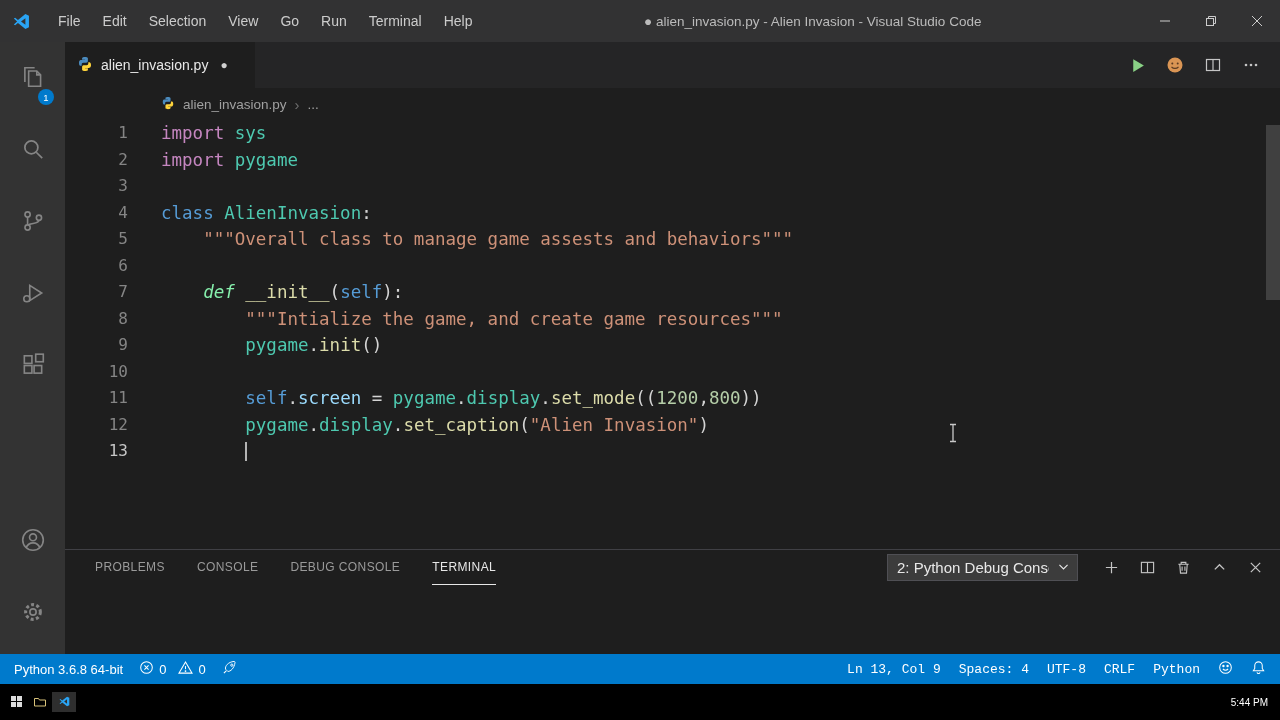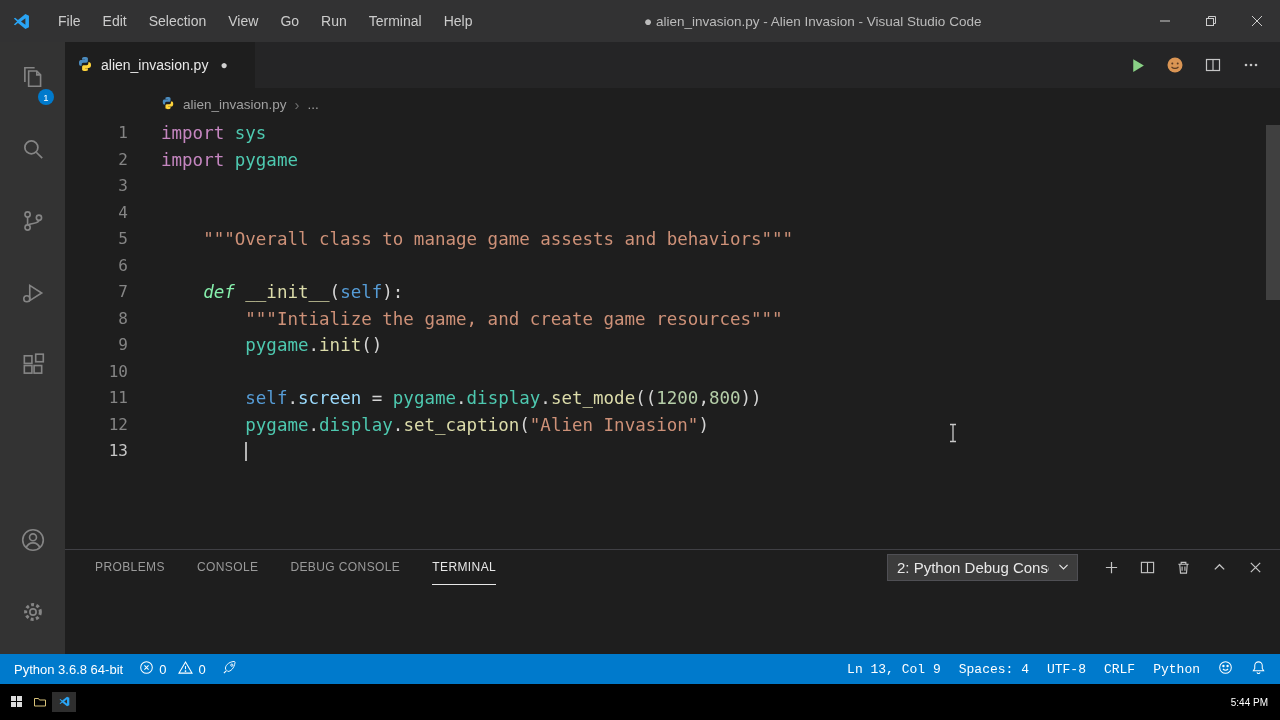--- a/index.html
+++ b/index.html
@@ -235,21 +235,21 @@
         <span>alien_invasion.py</span>
         <span class="bc-sep">›</span>
         <span>...</span>
       </div>
 
       <div class="code-area">
         <div id="code-lines">
             <div class="code-line"><span class="ln">1</span><span class="lc"><span style="color: rgb(197, 134, 192);">import</span><span style="color: rgb(78, 201, 176);"> sys</span></span></div>
             <div class="code-line"><span class="ln">2</span><span class="lc"><span style="color: rgb(197, 134, 192);">import</span><span style="color: rgb(78, 201, 176);"> pygame</span></span></div>
             <div class="code-line"><span class="ln">3</span><span class="lc"></span></div>
-            <div class="code-line"><span class="ln">4</span></div>
+            <div class="code-line"><span class="ln">4</span><span class="lc"><span style="color: rgb(86, 156, 214);">class</span><span style="color: rgb(78, 201, 176);"> AlienInvasion</span><span style="color: rgb(212, 212, 212);">:</span></span></div>
             <div class="code-line"><span class="ln">5</span><span class="lc"><span style="color: rgb(206, 145, 120);">    """Overall class to manage game assests and behaviors"""</span></span></div>
             <div class="code-line"><span class="ln">6</span><span class="lc"></span></div>
             <div class="code-line"><span class="ln">7</span><span class="lc"><span style="color: #86efac; font-style: italic;">    def</span><span style="color: rgb(220, 220, 170);"> __init__</span><span style="color: rgb(212, 212, 212);">(</span><span style="color: rgb(86, 156, 214);">self</span><span style="color: rgb(212, 212, 212);">):</span></span></div>
             <div class="code-line"><span class="ln">8</span><span class="lc"><span style="color: rgb(206, 145, 120);">        """Intialize the game, and create game resources"""</span></span></div>
             <div class="code-line"><span class="ln">9</span><span class="lc"><span style="color: rgb(78, 201, 176);">        pygame</span><span style="color: rgb(212, 212, 212);">.</span><span style="color: rgb(220, 220, 170);">init</span><span style="color: rgb(212, 212, 212);">()</span></span></div>
             <div class="code-line"><span class="ln">10</span><span class="lc"></span></div>
             <div class="code-line"><span class="ln">11</span><span class="lc"><span style="color: rgb(86, 156, 214);">        self</span><span style="color: rgb(212, 212, 212);">.</span><span style="color: rgb(156, 220, 254);">screen</span><span style="color: rgb(212, 212, 212);"> = </span><span style="color: rgb(78, 201, 176);">pygame</span><span style="color: rgb(212, 212, 212);">.</span><span style="color: rgb(78, 201, 176);">display</span><span style="color: rgb(212, 212, 212);">.</span><span style="color: rgb(220, 220, 170);">set_mode</span><span style="color: rgb(212, 212, 212);">((</span><span style="color: rgb(181, 206, 168);">1200</span><span style="color: rgb(212, 212, 212);">,</span><span style="color: rgb(181, 206, 168);">800</span><span style="color: rgb(212, 212, 212);">))</span></span></div>
             <div class="code-line"><span class="ln">12</span><span class="lc"><span style="color: rgb(78, 201, 176);">        pygame</span><span style="color: rgb(212, 212, 212);">.</span><span style="color: rgb(78, 201, 176);">display</span><span style="color: rgb(212, 212, 212);">.</span><span style="color: rgb(220, 220, 170);">set_caption</span><span style="color: rgb(212, 212, 212);">(</span><span style="color: rgb(206, 145, 120);">"Alien Invasion"</span><span style="color: rgb(212, 212, 212);">)</span></span></div>
             <div class="code-line"><span class="ln active">13</span><span class="lc"><span style="color: rgb(212, 212, 212);">        </span><span class="caret"></span></span></div>
           </div>

